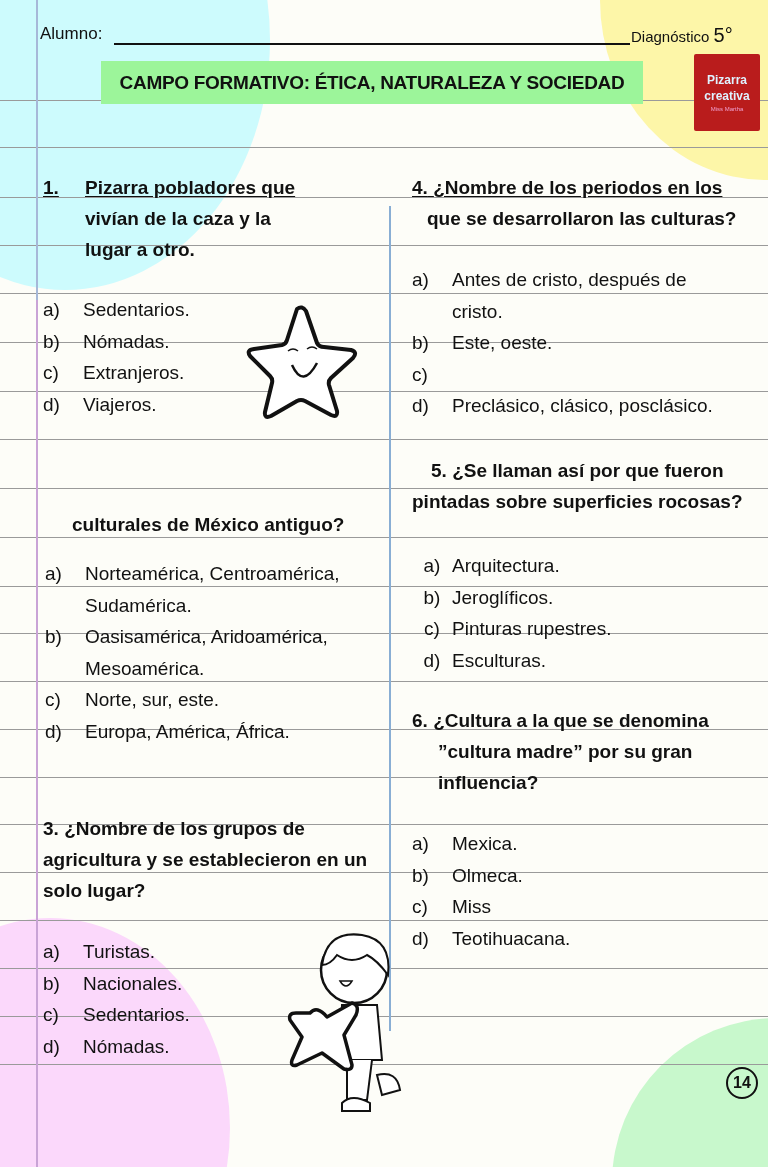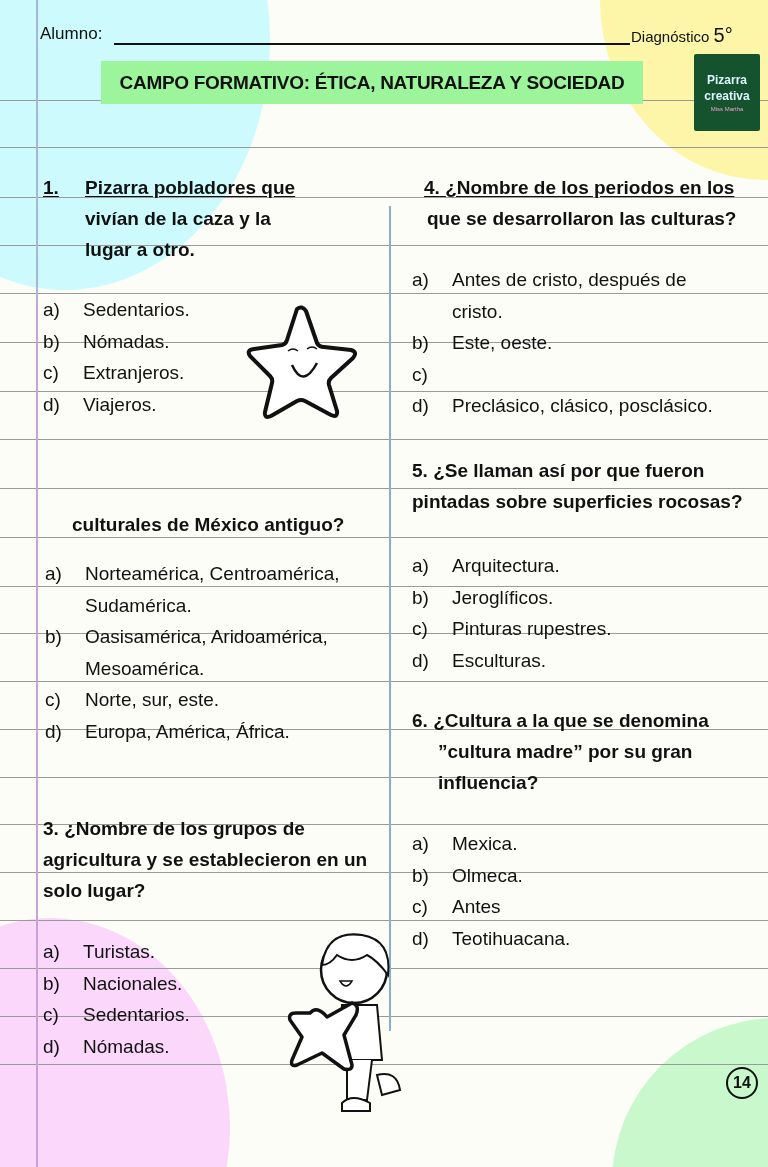--- a/index.html
+++ b/index.html
@@ -12,21 +12,21 @@
   .rule { position:absolute; left:0; width:768px; height:1px; background:#9a9a9a; }
   .margin-left { position:absolute; top:0; left:36px; width:2px; height:1167px; }
   .margin-mid { position:absolute; top:206px; left:389px; width:2px; height:825px; background:#89aed4; }
   .text { position:absolute; font-size:19px; line-height:31px; white-space:nowrap; }
   .bold { font-weight:bold; }
   .alumno-label { left:40px; top:20px; font-size:17px; line-height:28px; }
   .alumno-line { position:absolute; left:114px; top:43px; width:516px; height:2px; background:#111; }
   .diag { left:631px; top:16px; font-size:15px; line-height:39px; }
   .diag .grade { font-size:20px; }
   .banner { position:absolute; left:101px; top:61px; width:542px; height:43px; background:#9cf59a; display:flex; align-items:center; justify-content:center; font-weight:bold; font-size:19px; letter-spacing:-0.3px; }
-  .logo { position:absolute; left:694px; top:54px; width:66px; height:77px; background:#14532d; border-radius:2px; display:flex; flex-direction:column; align-items:center; justify-content:center; color:#dff2ff; font-weight:bold; font-size:12px; line-height:16px; }
+  .logo { position:absolute; left:694px; top:54px; width:66px; height:77px; background:#b91c1c; border-radius:2px; display:flex; flex-direction:column; align-items:center; justify-content:center; color:#dff2ff; font-weight:bold; font-size:12px; line-height:16px; }
   .logo .small { font-size:6px; color:#f0a0d0; line-height:10px; font-weight:normal; }
   .q { position:absolute; }
   .q .line { display:block; font-size:19px; line-height:31px; white-space:nowrap; }
   .opt { display:flex; font-size:19px; line-height:31.5px; white-space:nowrap; }
   .opt .letter { width:40px; }
   .page-num { position:absolute; left:726px; top:1067px; width:28px; height:28px; border:2px solid #111; border-radius:50%; font-weight:bold; font-size:16px; display:flex; align-items:center; justify-content:center; }
   .q1-title { text-decoration:underline; text-underline-offset:2px; }
   svg { position:absolute; }
 </style>
 </head>
@@ -164,21 +164,21 @@
   <path d="M40 40 Q45 5 80 10 Q110 15 106 50 Q95 35 85 30 Q70 40 55 30 Q48 40 40 40Z" fill="#fff" stroke="#111" stroke-width="2"></path>
   <path d="M58 56 Q64 66 70 56 Z" fill="#fff" stroke="#111" stroke-width="1.5"></path>
   <path d="M60 80 L95 80 L100 135 L58 135 Z" fill="#fff" stroke="#111" stroke-width="2"></path>
   <path d="M65 135 L65 175 L85 175 L90 135" fill="#fff" stroke="#111" stroke-width="2"></path>
   <path d="M60 178 Q70 168 88 178 L88 186 L60 186 Z" fill="#fff" stroke="#111" stroke-width="2"></path>
   <path d="M95 150 Q115 145 118 165 L100 170 Z" fill="#fff" stroke="#111" stroke-width="2"></path>
   <path d="M28 88 Q35 80 45 92 L70 78 Q78 80 74 90 L62 110 L70 140 Q70 146 62 144 L40 128 L15 140 Q8 142 10 135 L20 112 L8 95 Q6 88 14 88 Z" fill="#fff" stroke="#111" stroke-width="3.5" stroke-linejoin="round"></path>
 </svg>
 
 <div class="q" style="left:412px; top:172px;">
-  <span class="line bold" style="text-decoration:underline; text-underline-offset:2px;margin-left:12px;"><span>4.</span> <span>¿Nombre de los periodos en los</span></span>
+  <span class="line bold" style="text-decoration:underline; text-underline-offset:2px;"><span>4.</span> <span>¿Nombre de los periodos en los</span></span>
   <span class="line bold" style="padding-left:15px;">que se desarrollaron las culturas?</span>
   <div style="height:30px;"></div>
   <div class="opt">
       <span class="letter">a)</span>
       <span>Antes de cristo, después de</span>
     </div>
   <div class="opt">
       <span class="letter"></span>
       <span>cristo.</span>
     </div>
@@ -188,21 +188,21 @@
     </div>
   <div class="opt">
       <span class="letter">c)</span>
     </div>
   <div class="opt">
       <span class="letter">d)</span>
       <span>Preclásico, clásico, posclásico.</span>
     </div>
 </div>
 
-<div class="q" style="left:412px; top:455px;">
+<div class="q" style="left:412px; top:455px;text-align:center;">
   <span class="line bold"><span>5.</span> <span>¿Se llaman así por que fueron</span></span>
   <span class="line bold">pintadas sobre superficies rocosas?</span>
   <div style="height:33px;"></div>
   <div class="opt">
       <span class="letter">a)</span>
       <span>Arquitectura.</span>
     </div>
   <div class="opt">
       <span class="letter">b)</span>
       <span>Jeroglíficos.</span>
@@ -225,21 +225,21 @@
   <div class="opt">
       <span class="letter">a)</span>
       <span>Mexica.</span>
     </div>
   <div class="opt">
       <span class="letter">b)</span>
       <span>Olmeca.</span>
     </div>
   <div class="opt">
       <span class="letter">c)</span>
-      <span>Antes</span>
+      <span>Miss</span>
     </div>
   <div class="opt">
       <span class="letter">d)</span>
       <span>Teotihuacana.</span>
     </div>
 </div>
 
 <div class="page-num">14</div>
 
 </body></html>

